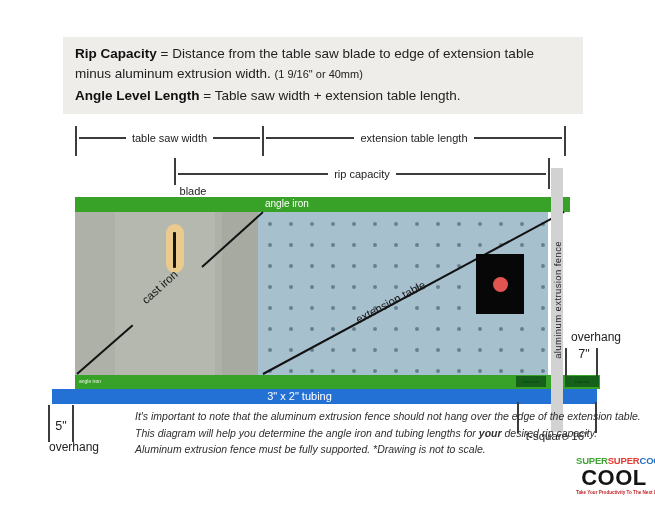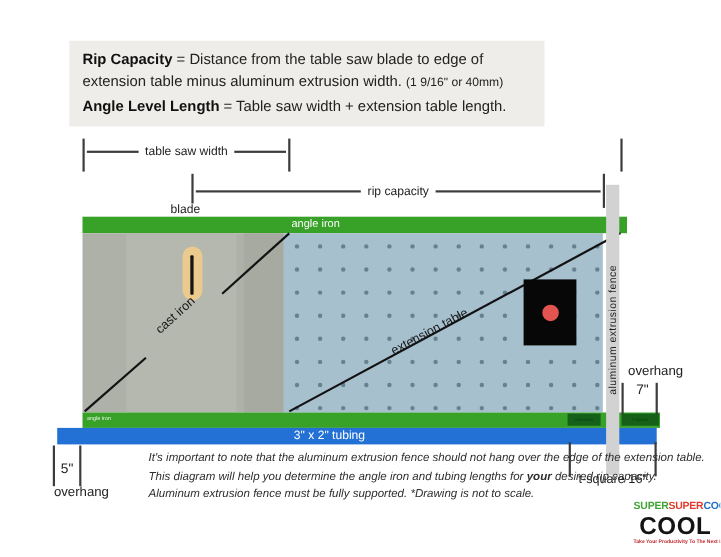--- a/index.html
+++ b/index.html
@@ -6,21 +6,21 @@
   .stage {
     position:relative; width:655px; height:506px; background:#fff;
     font-family:"Liberation Sans", sans-serif; overflow:hidden; color:#1a1a1a;
   }
   .abs { position:absolute; }
   .title {
     top:6px; left:0; width:655px; text-align:center;
     font-size:23px; font-weight:bold; color:#0d0d0d; letter-spacing:-0.3px;
   }
   .infobox {
-    top:37px; left:63px; width:432px; box-sizing:border-box;
+    top:37px; left:63px; width:520px; box-sizing:border-box;
     background:#eeede9; padding:7px 12px 6px;
     font-size:13.5px; line-height:20px; color:#222;
   }
   .infobox p { margin:0 0 2px; }
   .infobox b { color:#111; }
   .infobox .note { font-size:11px; }
 
   .tick { position:absolute; width:2px; background:#3c3c3c; }
   .dim {
     position:absolute; display:flex; align-items:center; gap:6px;
@@ -99,29 +99,34 @@
 
   <div class="tick" style="left:75px; top:126px; height:30px;"></div>
   <div class="tick" style="left:262px; top:126px; height:30px;"></div>
   <div class="tick" style="left:564px; top:126px; height:30px;"></div>
 
   <div class="dim" style="left:79px; top:132px; width:181px; height:12px;">
     <div class="ln"></div>
     <span>table saw width</span>
     <div class="ln"></div>
   </div>
+  <div class="dim" style="left:266px; top:132px; width:296px; height:12px;">
+    <div class="ln"></div>
+    <span>extension table length</span>
+    <div class="ln"></div>
+  </div>
 
   <div class="tick" style="left:174px; top:158px; height:27px;"></div>
   <div class="tick" style="left:548px; top:158px; height:31px;"></div>
   <div class="dim" style="left:178px; top:168px; width:368px; height:12px;">
     <div class="ln"></div>
     <span>rip capacity</span>
     <div class="ln"></div>
   </div>
-  <div class="lbl" style="left:155px; top:185px; width:36px; text-align:left;">blade</div>
+  <div class="lbl" style="left:175px; top:185px; width:36px; text-align:center;">blade</div>
 
   <div class="bar-green" style="left:75px; top:197px; width:495px; height:15px;">
     <span class="green-top-label">angle iron</span>
   </div>
 
   <div class="cast">
     <div class="stripe-mid"></div>
     <div class="stripe-r"></div>
   </div>
 

